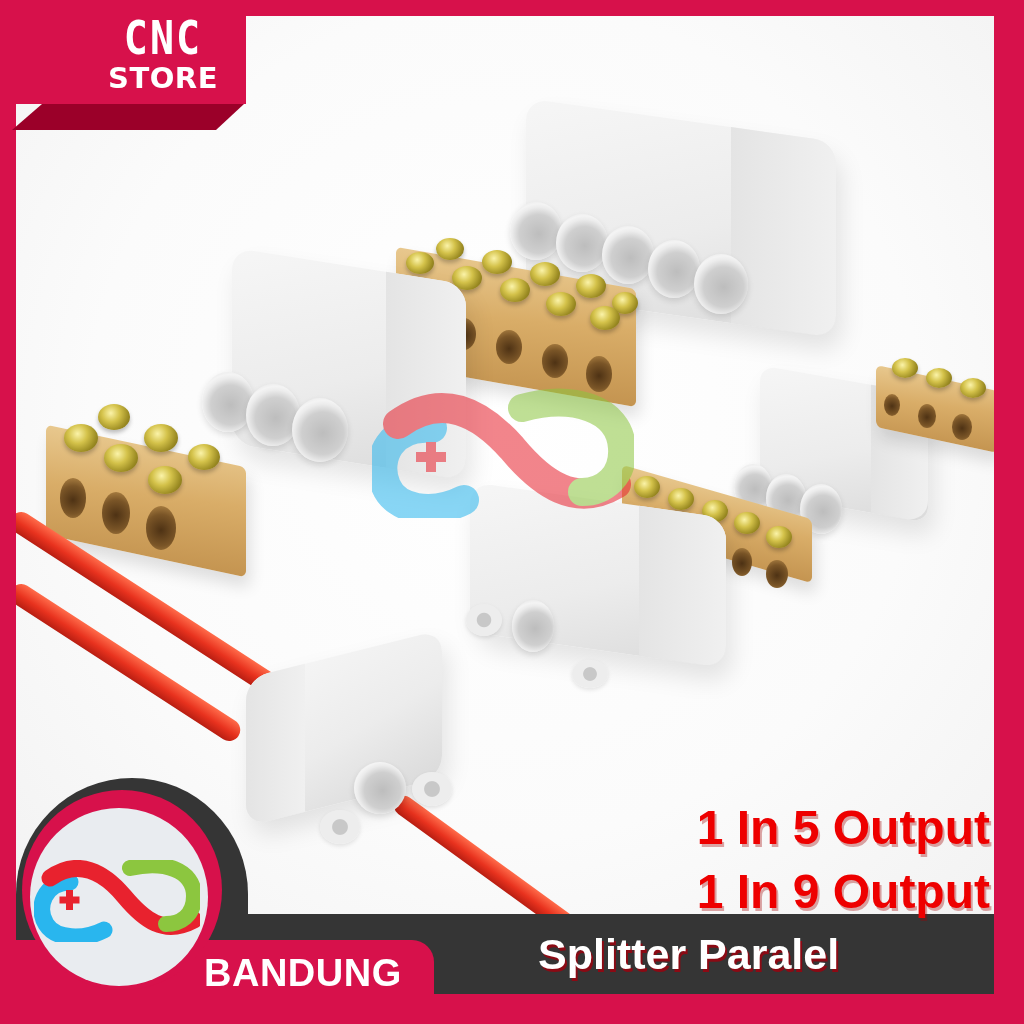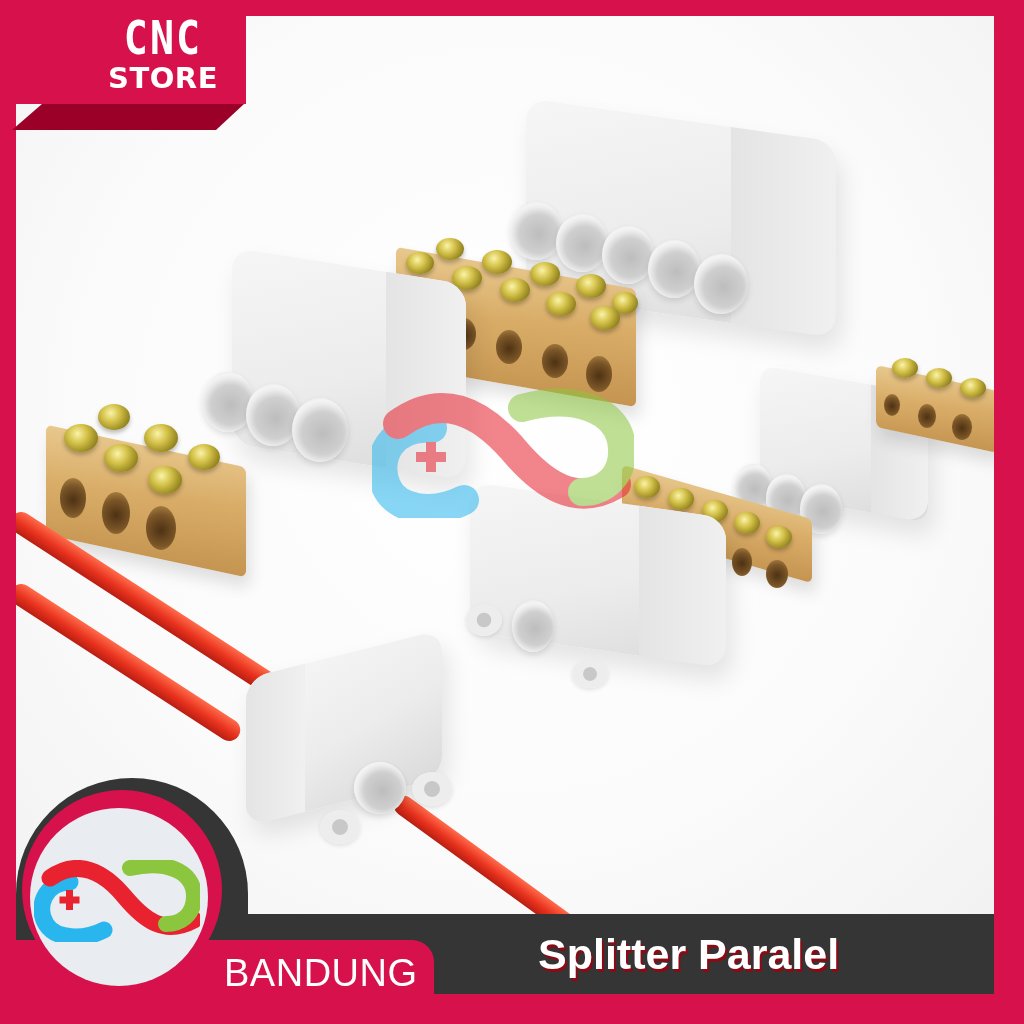--- a/index.html
+++ b/index.html
@@ -102,22 +102,22 @@
   .badge-ring {
     position: absolute; left: 22px; top: 790px; width: 200px; height: 200px;
     border-radius: 50%; background: #d7114b; z-index: 8;
   }
   .badge-circle {
     position: absolute; left: 30px; top: 808px; width: 178px; height: 178px;
     border-radius: 50%; background: #e9ecf0; z-index: 9;
   }
   .badge-logo { position: absolute; left: 34px; top: 860px; width: 166px; height: 82px; z-index: 10; }
   .city-label {
-    position: absolute; left: 224px; top: 952px; z-index: 11;
-    color: #fff; font-weight: normal; font-size: 38px; letter-spacing: 0.5px;
+    position: absolute; left: 204px; top: 952px; z-index: 11;
+    color: #fff; font-weight: bold; font-size: 38px; letter-spacing: 0.5px;
   }
   .spec-lines {
     position: absolute; right: 34px; top: 796px; z-index: 11; text-align: right;
   }
   .spec-line {
     display: block; color: #ee0000; font-weight: bold; font-size: 48px; line-height: 64px;
     text-shadow: 2px 3px 0 rgba(160,0,0,0.35);
   }
   .product-title {
     position: absolute; left: 538px; top: 930px; z-index: 11;
@@ -249,20 +249,22 @@
 </svg>
 
 <div class="store-tab"></div>
 <div class="store-tab-shadow"></div>
 <div class="store-logo">
   <span class="cnc">CNC</span>
   <span class="store">STORE</span>
 </div>
 
 <div class="spec-lines">
+  <span class="spec-line">1 In 5 Output</span>
+  <span class="spec-line">1 In 9 Output</span>
 </div>
 
 <div class="dark-band"></div>
 <div class="dark-arc"></div>
 <div class="city-tab"></div>
 <div class="bottom-strip"></div>
 <div class="product-title">Splitter Paralel</div>
 
 <div class="badge-ring"></div>
 <div class="badge-circle"></div>

